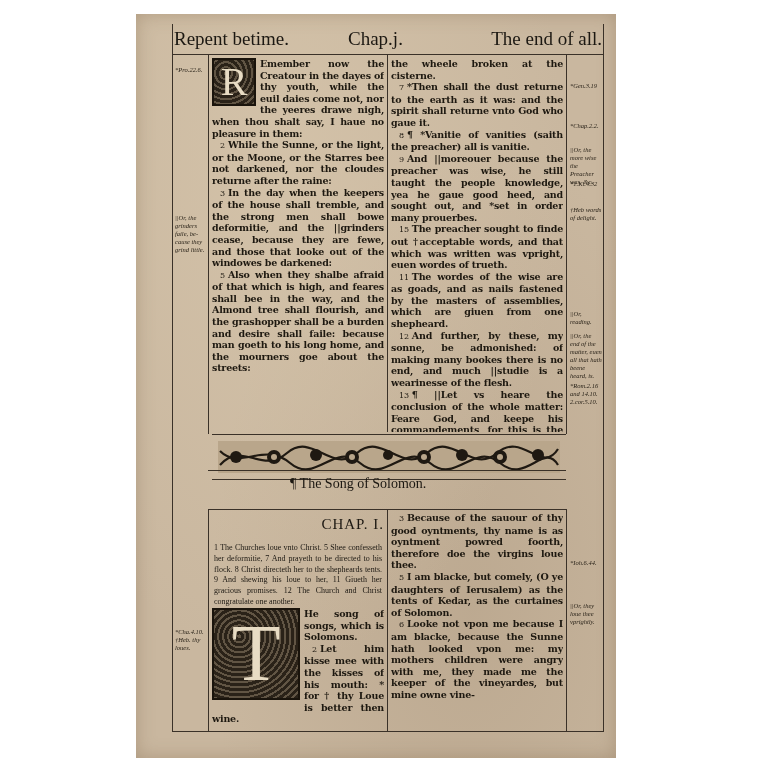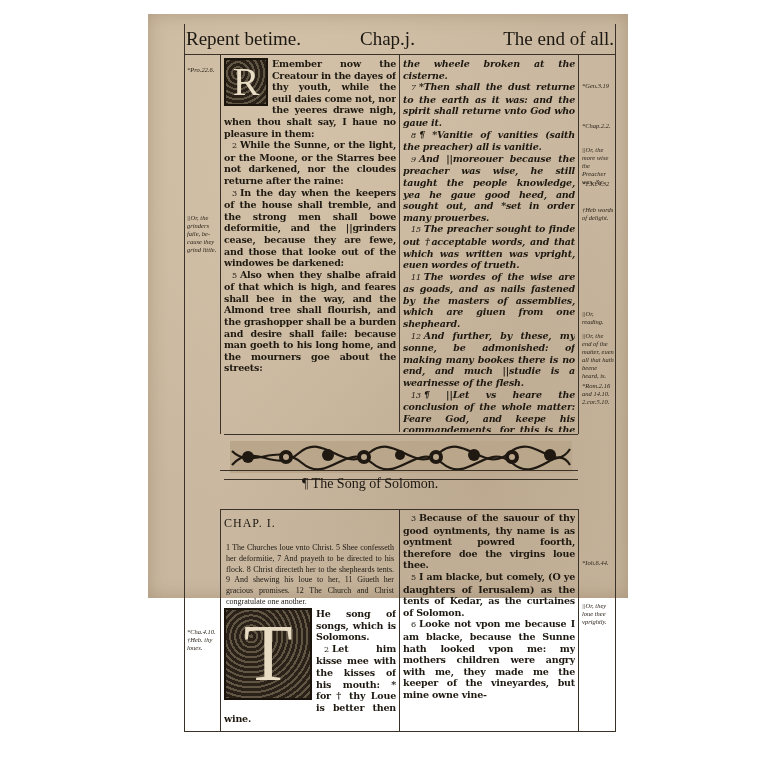--- a/index.html
+++ b/index.html
@@ -1,18 +1,18 @@
 <!DOCTYPE html>
 <html><head>
 <meta charset="utf-8">
 <style>
   html, body { margin:0; padding:0; }
   body { width:768px; height:768px; background:#ffffff; position:relative; overflow:hidden;
          font-family:"Liberation Serif", serif; color:#1c1812; }
-  .page { position:absolute; left:148px; top:14px; width:480px; height:584px;
+  .page { position:absolute; left:136px; top:14px; width:480px; height:744px;
           background:#c9b79f;
           background-image: radial-gradient(ellipse at 30% 20%, rgba(215,198,172,0.7), rgba(190,172,148,0) 60%),
                             radial-gradient(ellipse at 70% 80%, rgba(180,160,135,0.6), rgba(200,185,160,0) 55%);
           box-shadow: inset 0 0 18px rgba(120,95,65,0.35); }
   .frame { position:absolute; left:36px; top:10px; width:432px; height:708px; }
   .hdr { position:absolute; left:0; top:0; width:432px; height:30px;
          border-bottom:1px solid #3a3128; font-size:19px; line-height:30px; }
   .hdr span { position:absolute; top:0; white-space:nowrap; }
   .rule-v { position:absolute; background:#3a3128; width:1px; }
   .rule-h { position:absolute; background:#3a3128; height:1px; }
@@ -21,21 +21,21 @@
          line-height:11.6px; text-align:justify; color:#1d1810; letter-spacing:-0.2px; }
   .col p { margin:0; }
   .vn { font-weight:normal; font-size:8px; padding:0 3px 0 8px; }
   .dropcap { float:left; background:#2a2218; color:#e8dcc4; border:2px solid #1a140c;
              display:flex; align-items:center; justify-content:center;
              font-family:"Liberation Serif", serif; font-weight:normal; margin:0 4px 2px 0;
              background-image: repeating-radial-gradient(circle at 30% 30%, rgba(200,180,150,0.35) 0 2px, rgba(0,0,0,0) 2px 5px); }
   .ornament { position:absolute; left:4px; top:410px; width:350px; height:44px;
               border-top:1px solid #3a3128; border-bottom:1px solid #3a3128; }
   .book-title { position:absolute; top:458px; left:100px; font-size:14px; white-space:nowrap; }
-  .chap { position:absolute; left:42px; top:500px; width:130px; text-align:left; font-size:12px; letter-spacing:1px; }
+  .chap { position:absolute; left:42px; top:500px; width:130px; text-align:right; font-size:15px; letter-spacing:1px; }
   .summary { position:absolute; left:8px; top:516px; width:170px; font-size:8px; line-height:10.8px; text-align:justify;margin-top:11px; }
 </style>
 </head>
 <body>
 
 <div class="page">
   <div class="frame">
 
     <div class="hdr">
       <span style="left:2px;">Repent betime.</span>
@@ -73,21 +73,21 @@
       <p>
         <span class="dropcap" style="width:40px; height:44px; font-size:40px;">R</span>
         <span>Emember now the Creatour in the dayes of thy youth, while the euil daies come not, nor the yeeres drawe nigh, when thou shalt say, I haue no pleasure in them:</span>
       </p>
       <p><span class="vn">2</span><span>While the Sunne, or the light, or the Moone, or the Starres bee not darkened, nor the cloudes returne after the raine:</span></p>
       <p><span class="vn">3</span><span>In the day when the keepers of the house shall tremble, and the strong men shall bowe deformitie, and the ||grinders cease, because they are fewe, and those that looke out of the windowes be darkened:</span></p>
       <p><span class="vn">5</span><span>Also when they shalbe afraid of that which is high, and feares shall bee in the way, and the Almond tree shall flourish, and the grashopper shall be a burden and desire shall faile: because man goeth to his long home, and the mourners goe about the streets:</span></p>
 
     </div>
 
-    <div class="col" style="left:219px; top:34px; width:172px; height:374px; overflow:hidden;font-style:italic;">
+    <div class="col" style="left:219px; top:34px; width:172px; height:374px; overflow:hidden;">
       <p><span>the wheele broken at the cisterne.</span></p>
       <p><span class="vn">7</span><span>*Then shall the dust returne to the earth as it was: and the spirit shall returne vnto God who gaue it.</span></p>
       <p><span class="vn">8</span><span>¶ *Vanitie of vanities (saith the preacher) all is vanitie.</span></p>
       <p><span class="vn">9</span><span>And ||moreouer because the preacher was wise, he still taught the people knowledge, yea he gaue good heed, and sought out, and *set in order many prouerbes.</span></p>
       <p><span class="vn">15</span><span>The preacher sought to finde out †acceptable words, and that which was written was vpright, euen wordes of trueth.</span></p>
       <p><span class="vn">11</span><span>The wordes of the wise are as goads, and as nails fastened by the masters of assemblies, which are giuen from one shepheard.</span></p>
       <p><span class="vn">12</span><span>And further, by these, my sonne, be admonished: of making many bookes there is no end, and much ||studie is a wearinesse of the flesh.</span></p>
       <p><span class="vn">13</span><span>¶ ||Let vs heare the conclusion of the whole matter: Feare God, and keepe his commandements, for this is the whole duetie of man.</span></p>
 
     </div>

